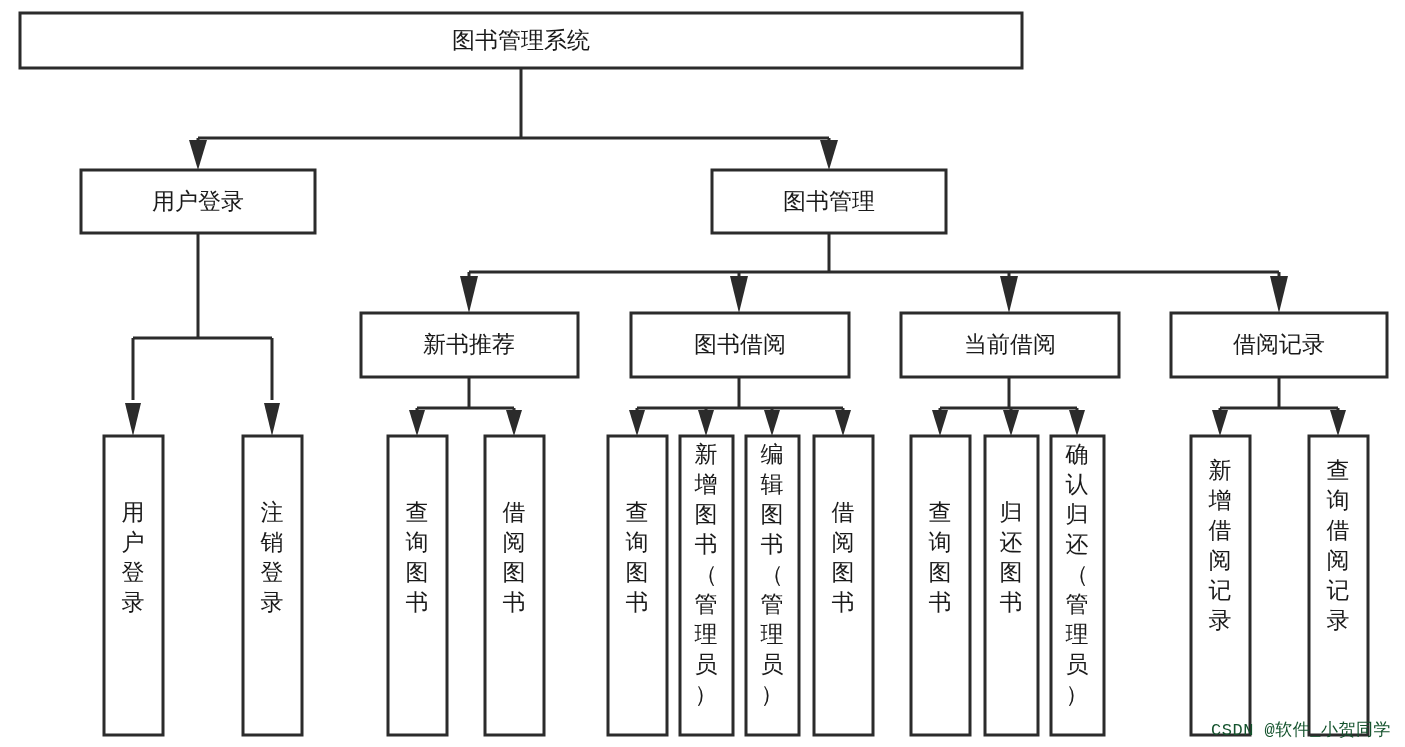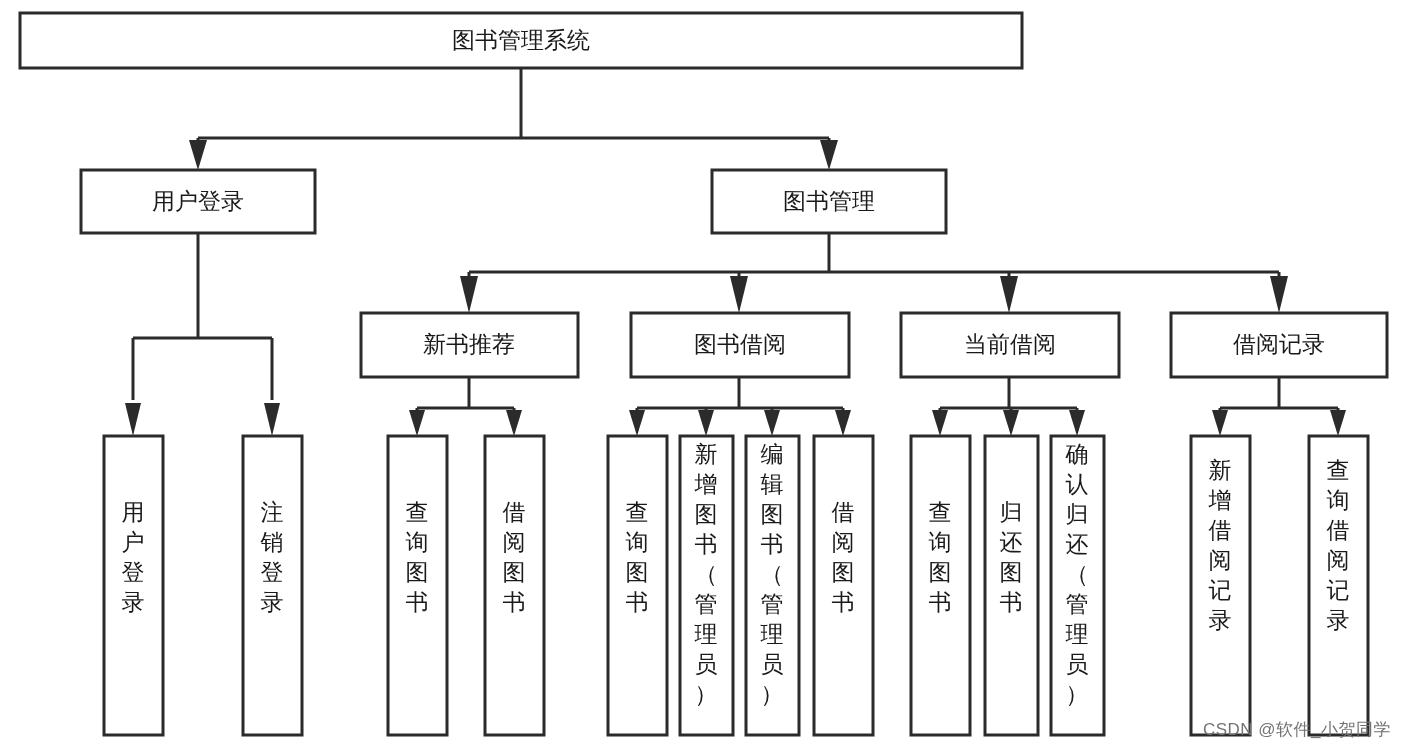--- a/index.html
+++ b/index.html
@@ -51,23 +51,23 @@
   .node-label-v {
     font-family: "Liberation Sans", "DejaVu Sans", sans-serif;
     font-size: 23px;
     fill: #1a1a1a;
     text-anchor: middle;
   }
   .watermark {
     position: absolute;
     right: 14px;
     bottom: 6px;
-    font-family: Liberation Sans, sans-serif;
+    font-family: Liberation Mono, monospace;
     font-size: 17px;
-    color: #737373;
+    color: #14532d;
     letter-spacing: 0.5px;
     white-space: nowrap;
     user-select: none;
   }
 </style>
 </head>
 <body>
 
 <div id="diagram-root">
 

